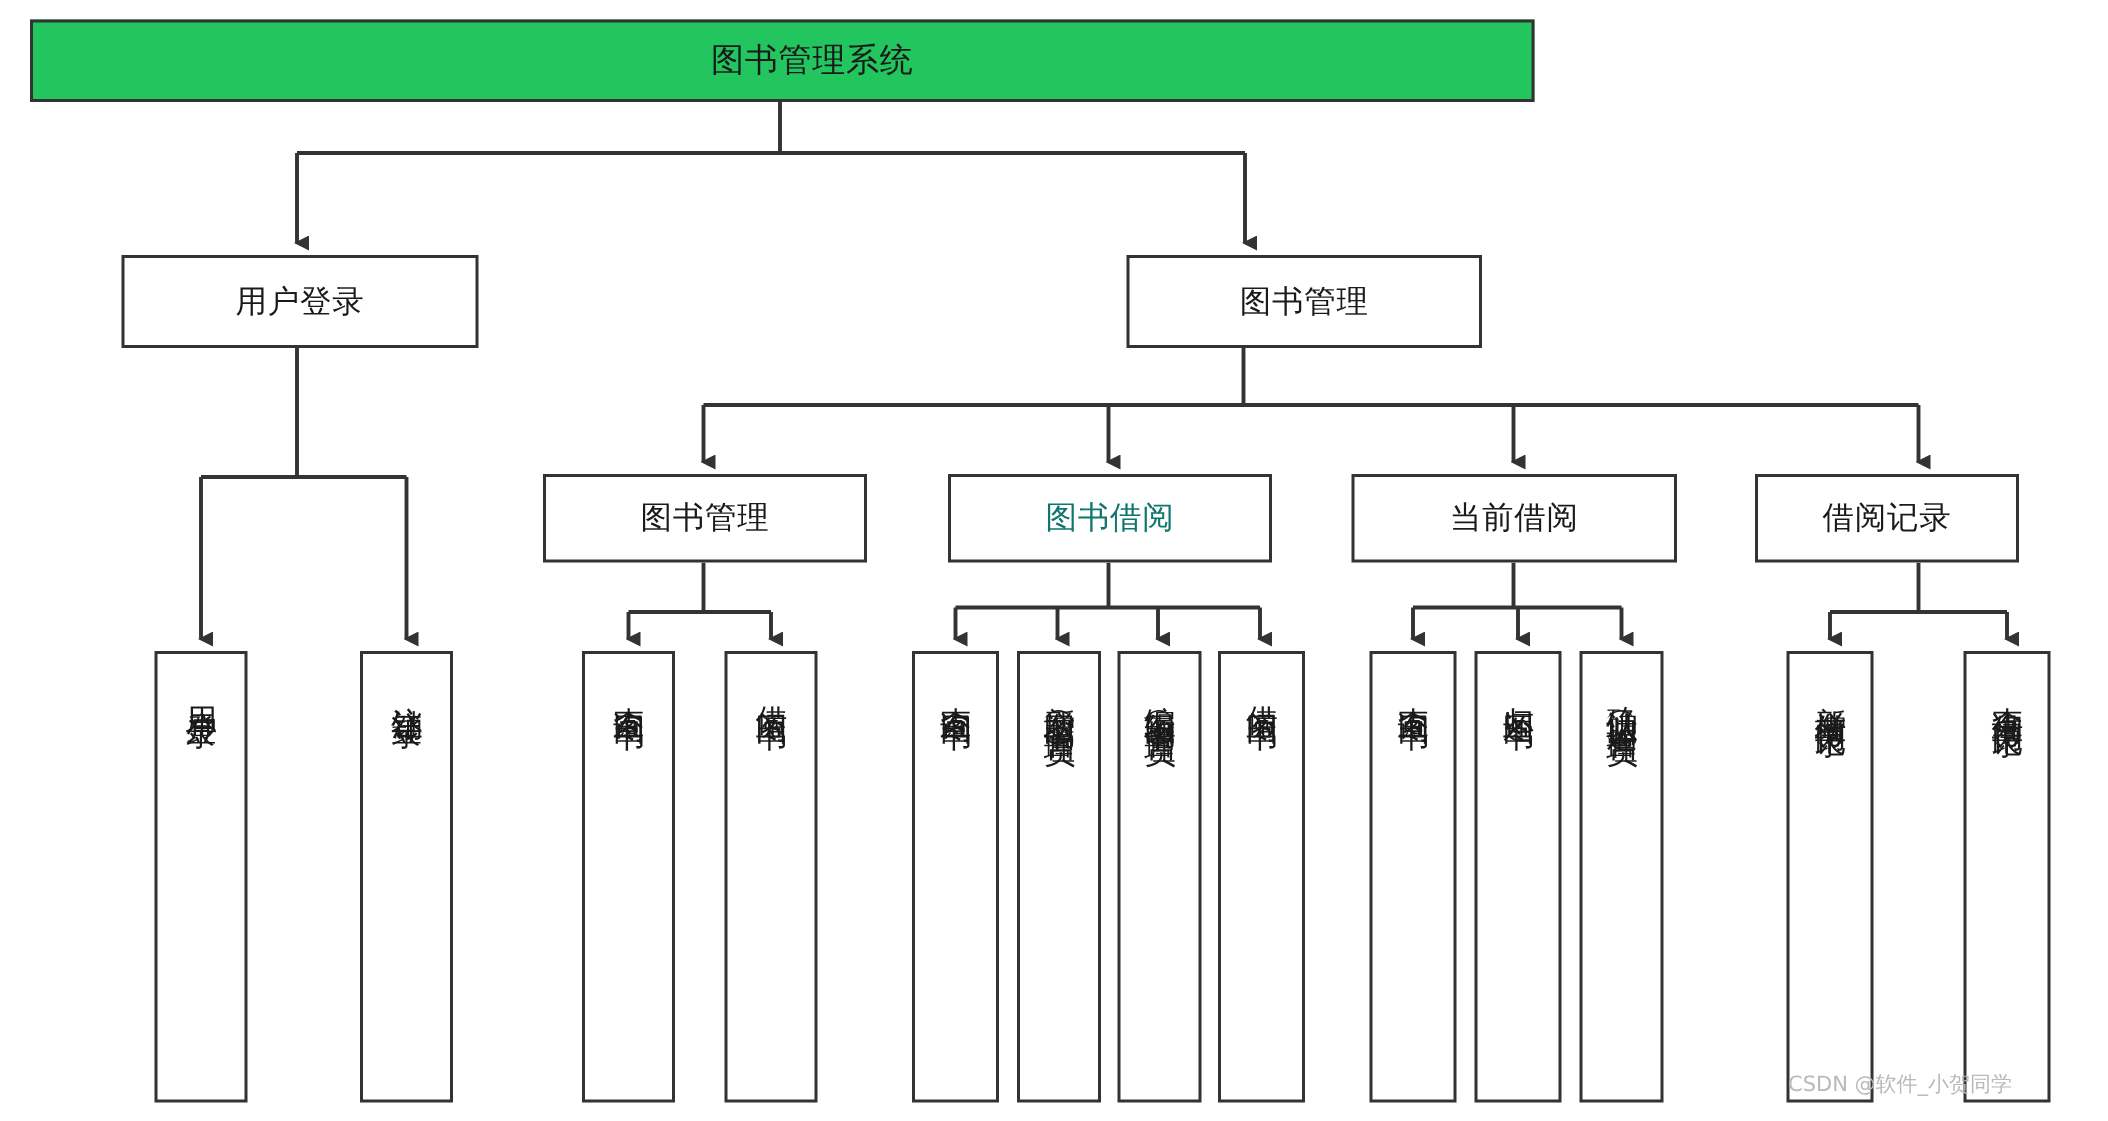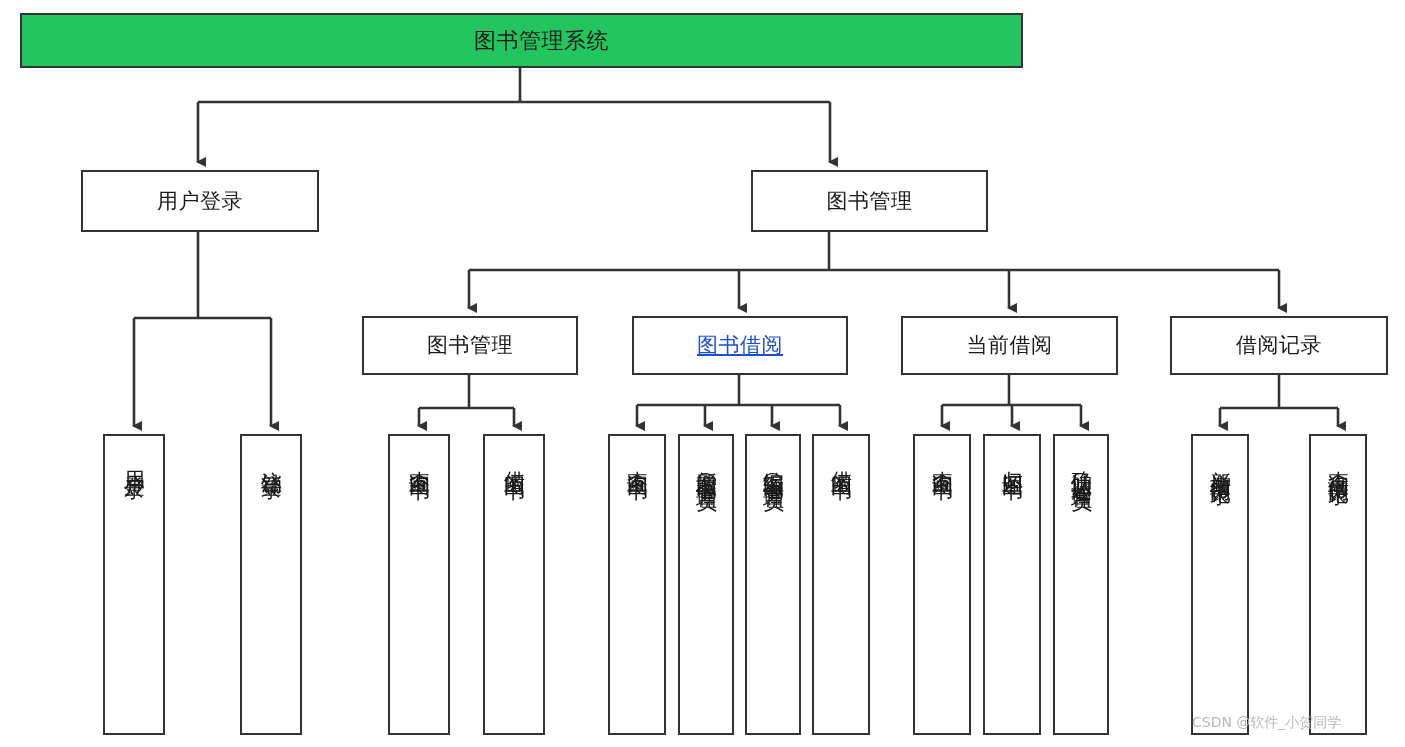--- a/index.html
+++ b/index.html
@@ -132,27 +132,27 @@
   <div class="node horizontal" style="left: 81px; top: 170px; width: 238px; height: 62px; border-color: rgb(51, 51, 51); color: rgb(26, 26, 26); background: rgb(255, 255, 255);">
     <span class="label">用户登录</span>
   </div>
   <div class="node horizontal" style="left: 711px; top: 170px; width: 237px; height: 62px; border-color: rgb(51, 51, 51); color: rgb(26, 26, 26); background: rgb(255, 255, 255); margin-left: 40px;">
     <span class="label">图书管理</span>
   </div>
 
   <div class="node horizontal" style="left: 362px; top: 316px; width: 216px; height: 59px; border-color: rgb(51, 51, 51); color: rgb(26, 26, 26); background: rgb(255, 255, 255);">
     <span class="label">图书管理</span>
   </div>
-  <div class="node horizontal" style="left: 632px; top: 316px; width: 216px; height: 59px; border-color: rgb(51, 51, 51); color: #1d4ed8; background: rgb(255, 255, 255); text-decoration: underline;">
+  <div class="node horizontal" style="left: 632px; top: 316px; width: 216px; height: 59px; border-color: rgb(51, 51, 51); color: #0f766e; background: rgb(255, 255, 255);">
     <span class="label">图书借阅</span>
   </div>
   <div class="node horizontal" style="left: 901px; top: 316px; width: 217px; height: 59px; border-color: rgb(51, 51, 51); color: rgb(26, 26, 26); background: rgb(255, 255, 255);">
     <span class="label">当前借阅</span>
   </div>
-  <div class="node horizontal" style="left: 1170px; top: 316px; width: 218px; height: 59px; border-color: rgb(51, 51, 51); color: rgb(26, 26, 26); background: rgb(255, 255, 255);">
+  <div class="node horizontal" style="left: 1170px; top: 316px; width: 176px; height: 59px; border-color: rgb(51, 51, 51); color: rgb(26, 26, 26); background: rgb(255, 255, 255);">
     <span class="label">借阅记录</span>
   </div>
 
   <div class="node vertical" style="left: 103px; top: 434px; width: 62px; height: 301px; border-color: rgb(51, 51, 51); color: rgb(26, 26, 26); background: rgb(255, 255, 255);">
     <span class="label">用户登录</span>
   </div>
   <div class="node vertical" style="left: 240px; top: 434px; width: 62px; height: 301px; border-color: rgb(51, 51, 51); color: rgb(26, 26, 26); background: rgb(255, 255, 255);">
     <span class="label">注销登录</span>
   </div>
   <div class="node vertical" style="left: 388px; top: 434px; width: 62px; height: 301px; border-color: rgb(51, 51, 51); color: rgb(26, 26, 26); background: rgb(255, 255, 255);">

